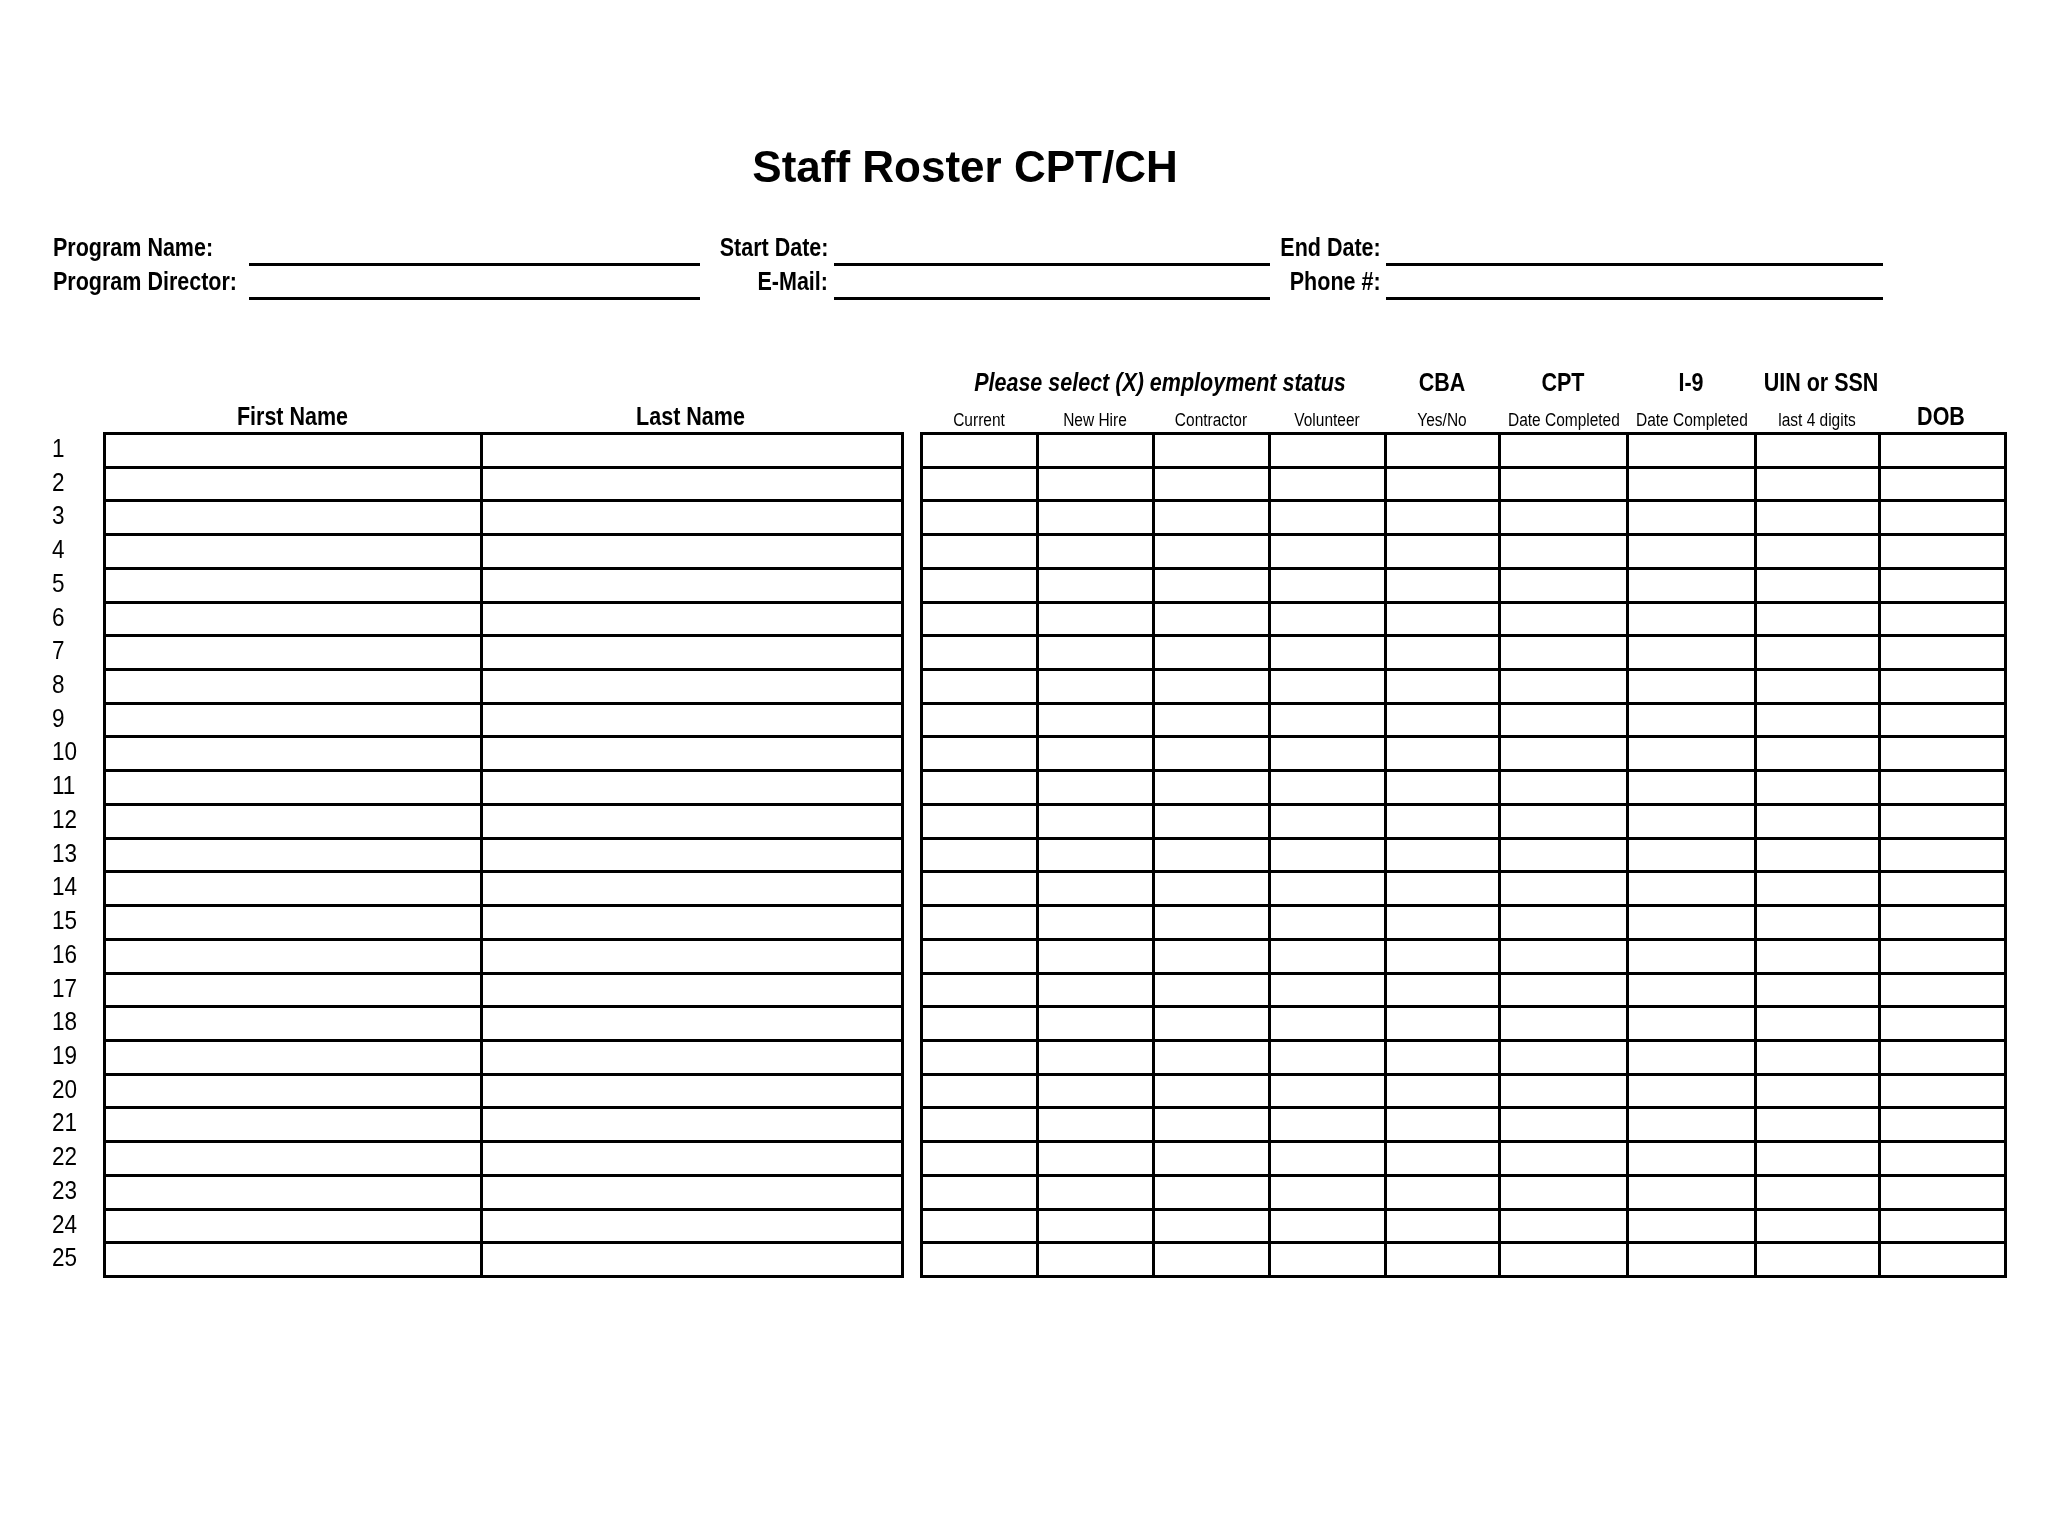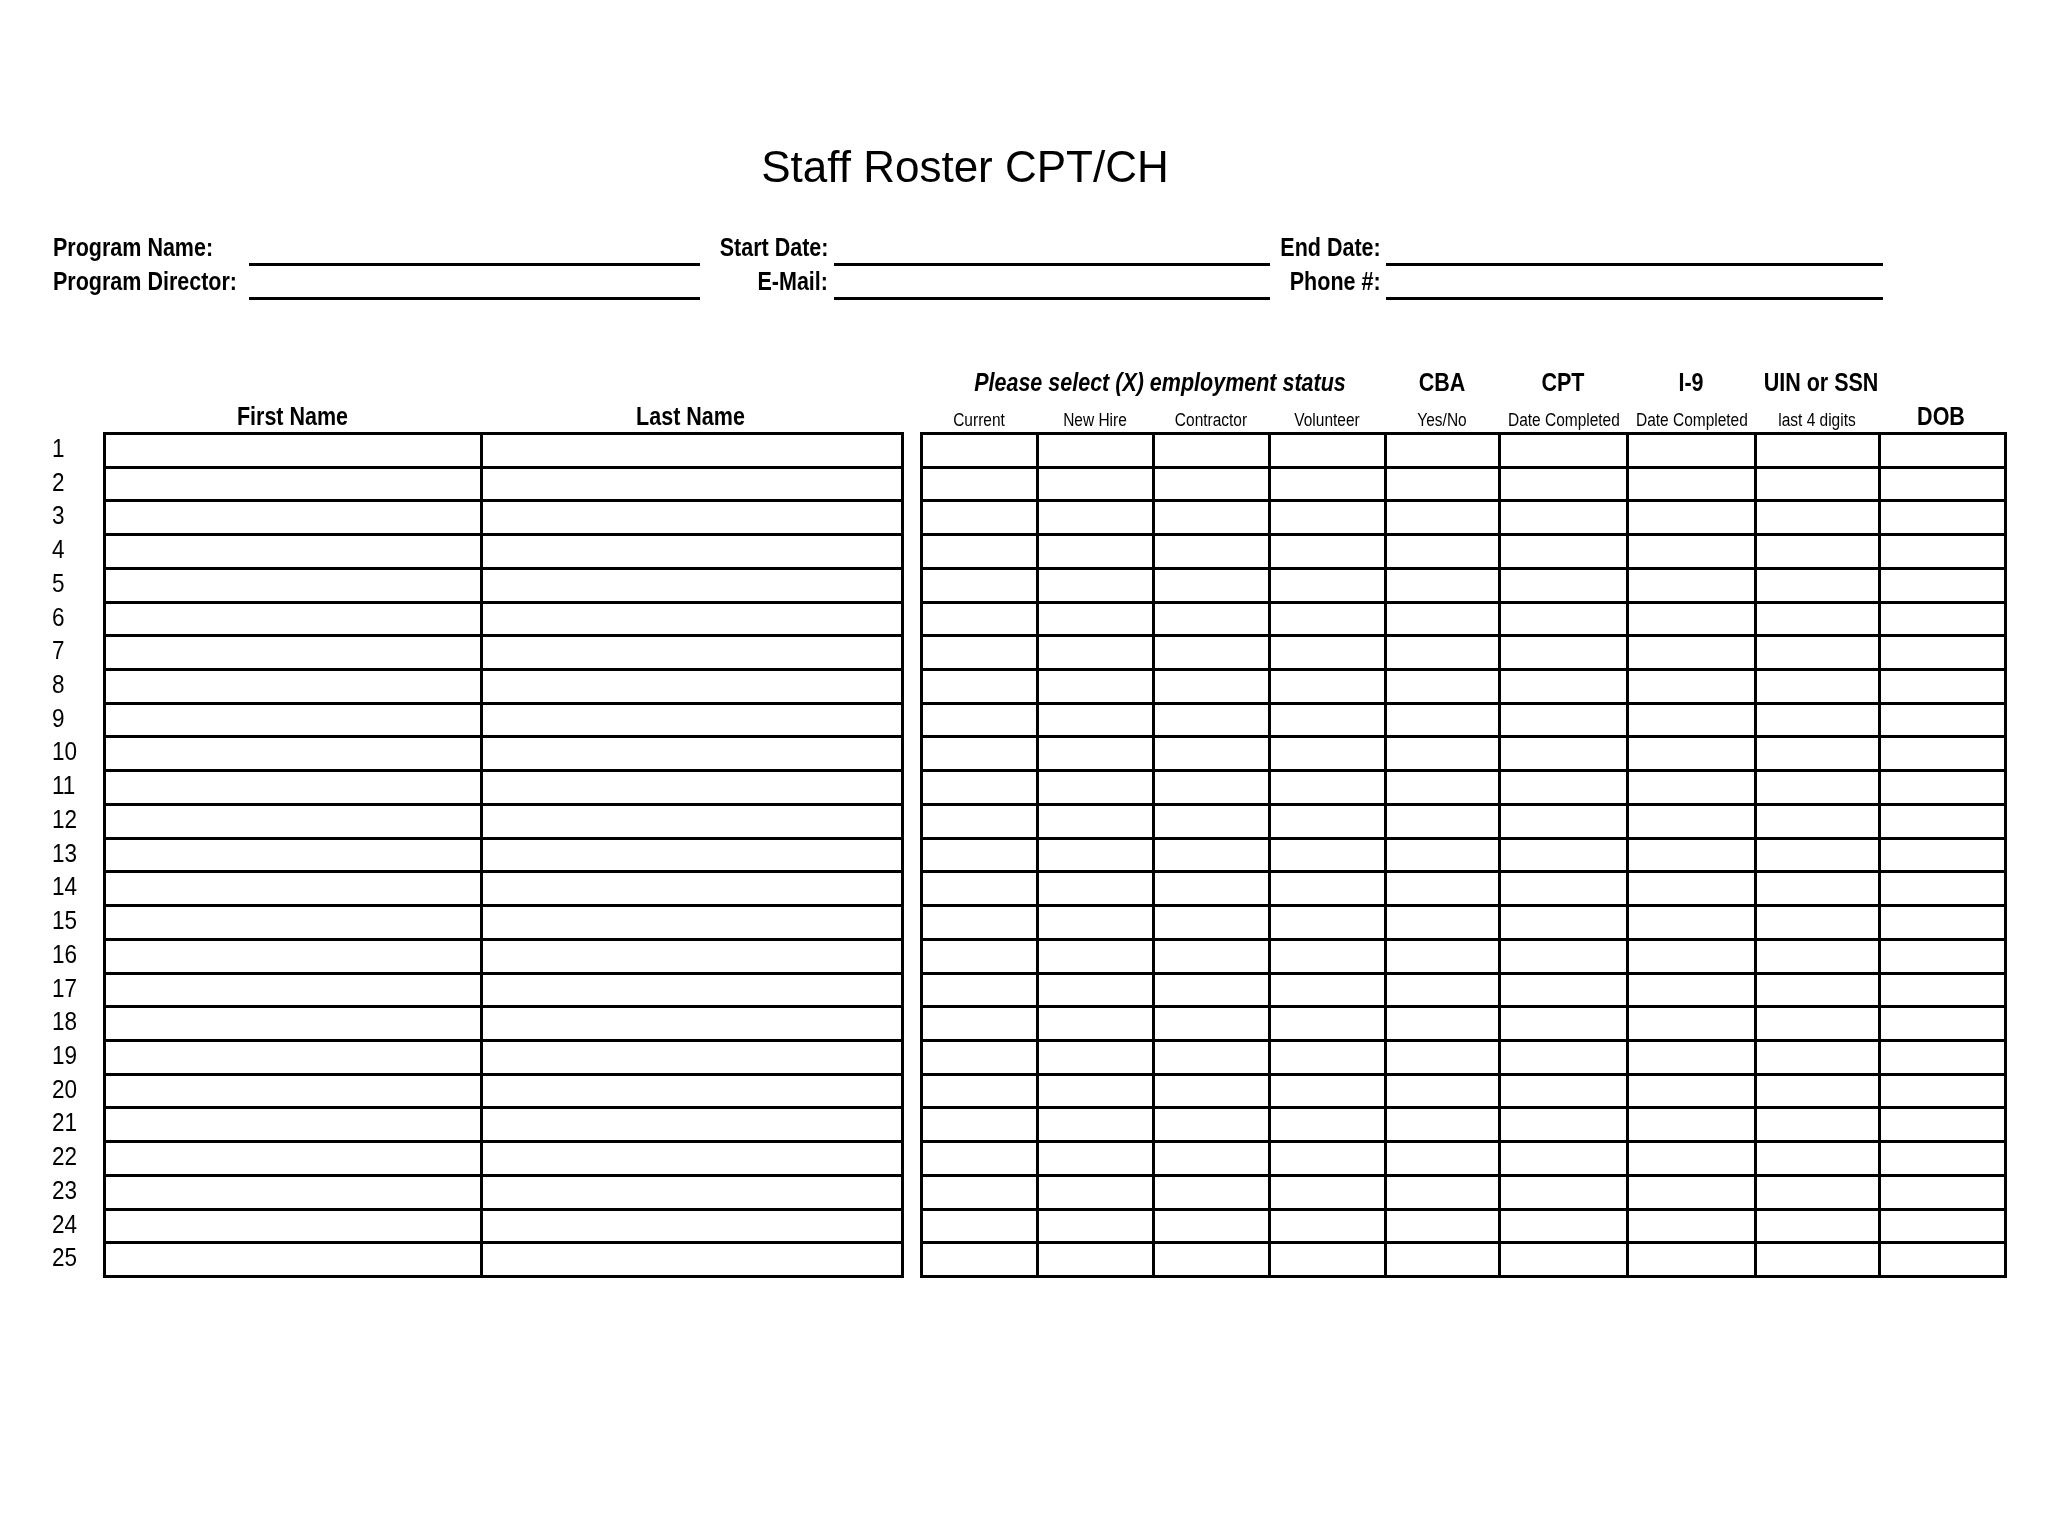--- a/index.html
+++ b/index.html
@@ -2,21 +2,21 @@
 <html><head>
 <meta charset="utf-8">
 <style>
   html, body { margin: 0; padding: 0; background: #ffffff; }
   body {
     width: 2048px; height: 1517px; position: relative; overflow: hidden;
     font-family: "Liberation Sans", "DejaVu Sans", sans-serif; color: #000;
   }
   .title {
     position: absolute; left: 0; width: 1930px; top: 142px;
-    text-align: center; font-size: 44px; font-weight: normal; letter-spacing: 0px;
+    text-align: center; font-size: 44px; font-weight: bold; letter-spacing: 0px;
   }
   .hdr-label {
     position: absolute; font-size: 25px; font-weight: bold;
     transform: scaleX(0.86); white-space: nowrap;
   }
   .hdr-label.left { transform-origin: left center; }
   .hdr-label.right { transform-origin: right center; text-align: right; }
   .hdr-line {
     position: absolute; height: 0; border-top: 3px solid #000;
   }

